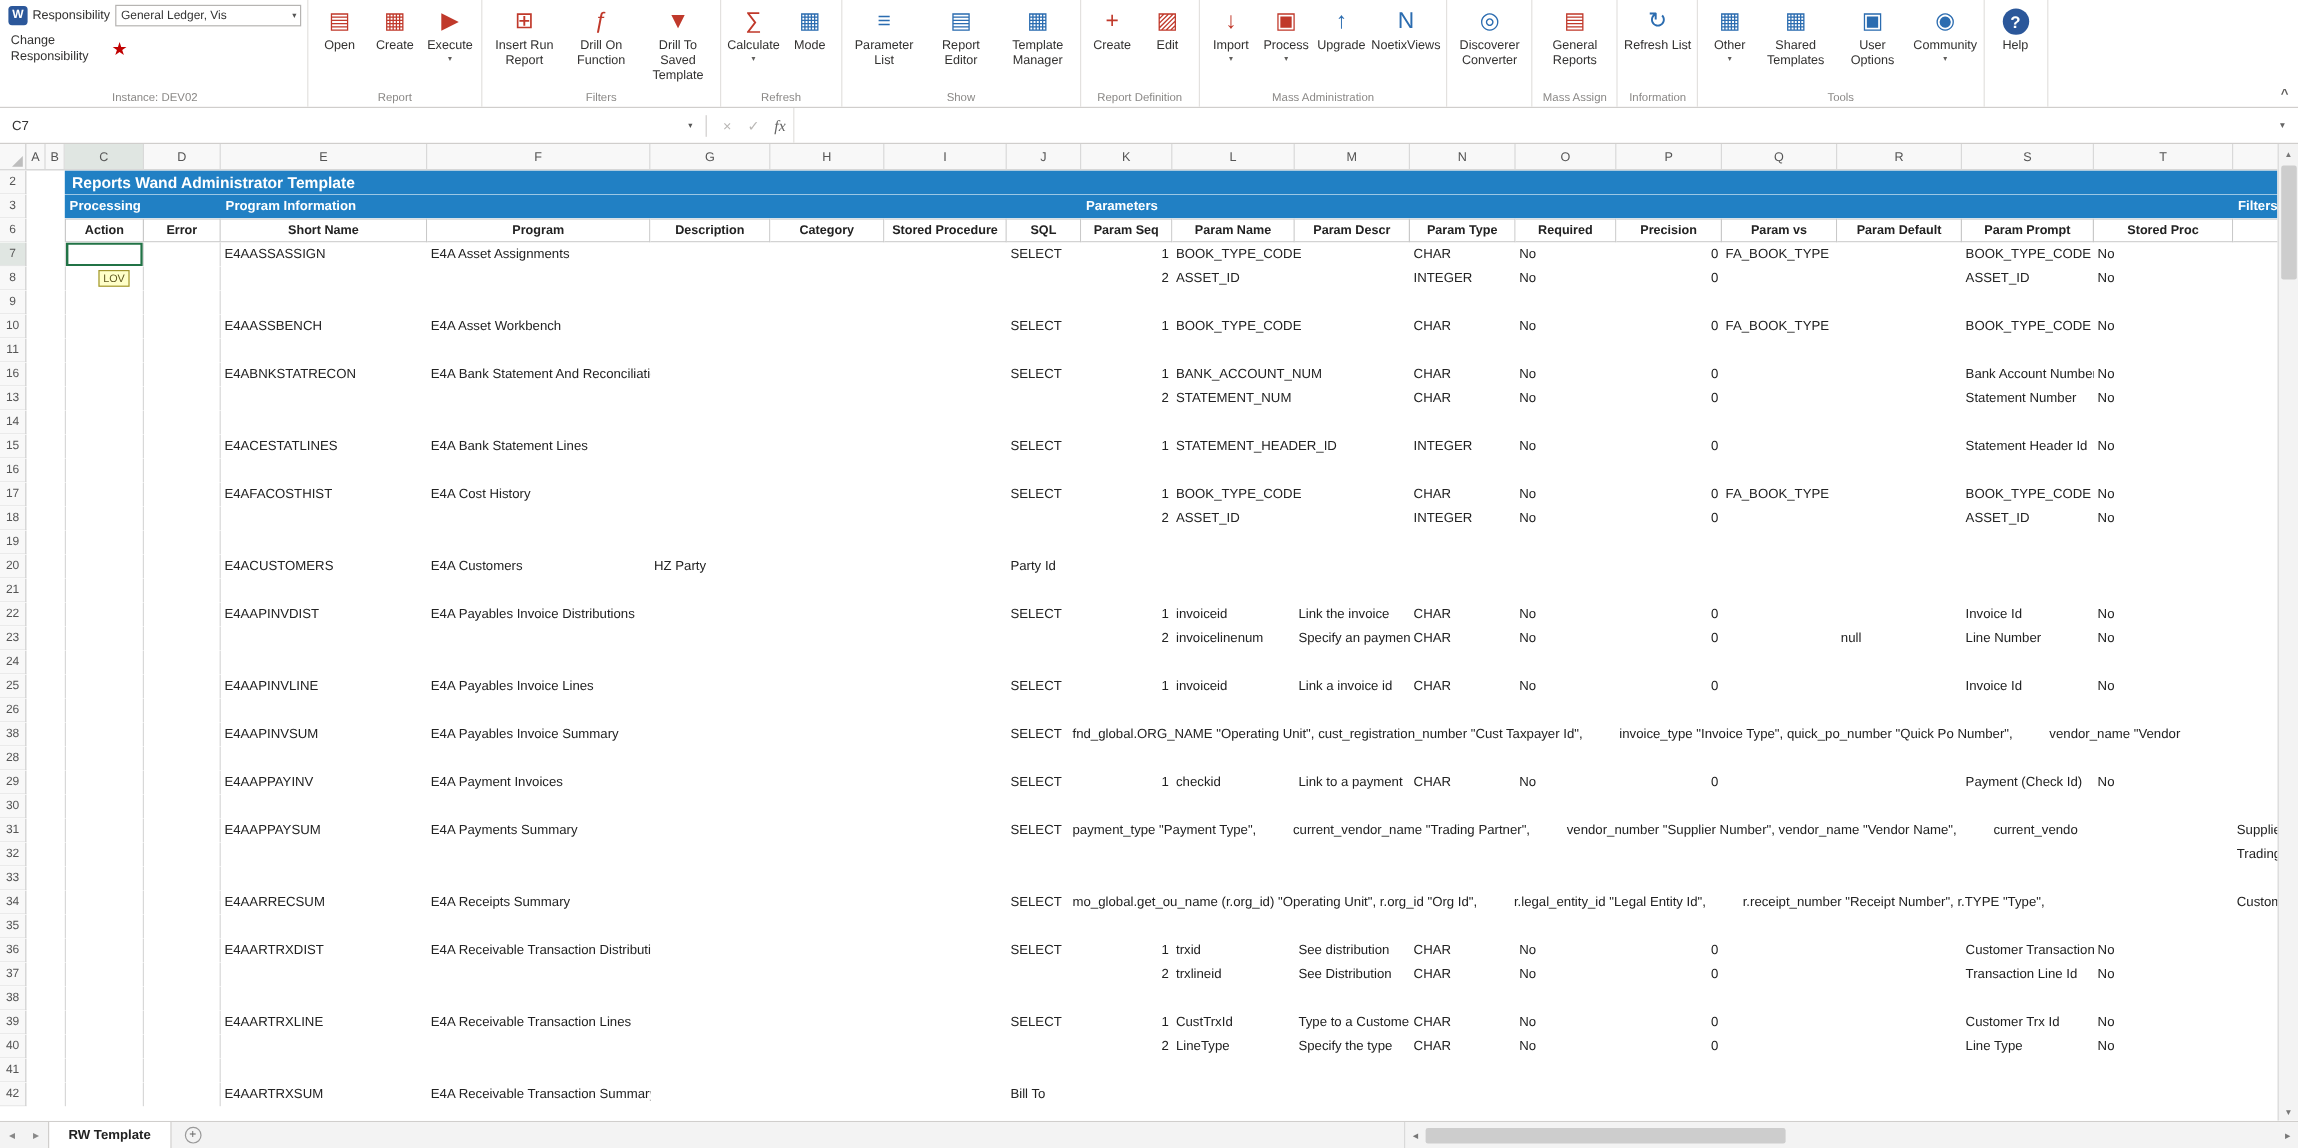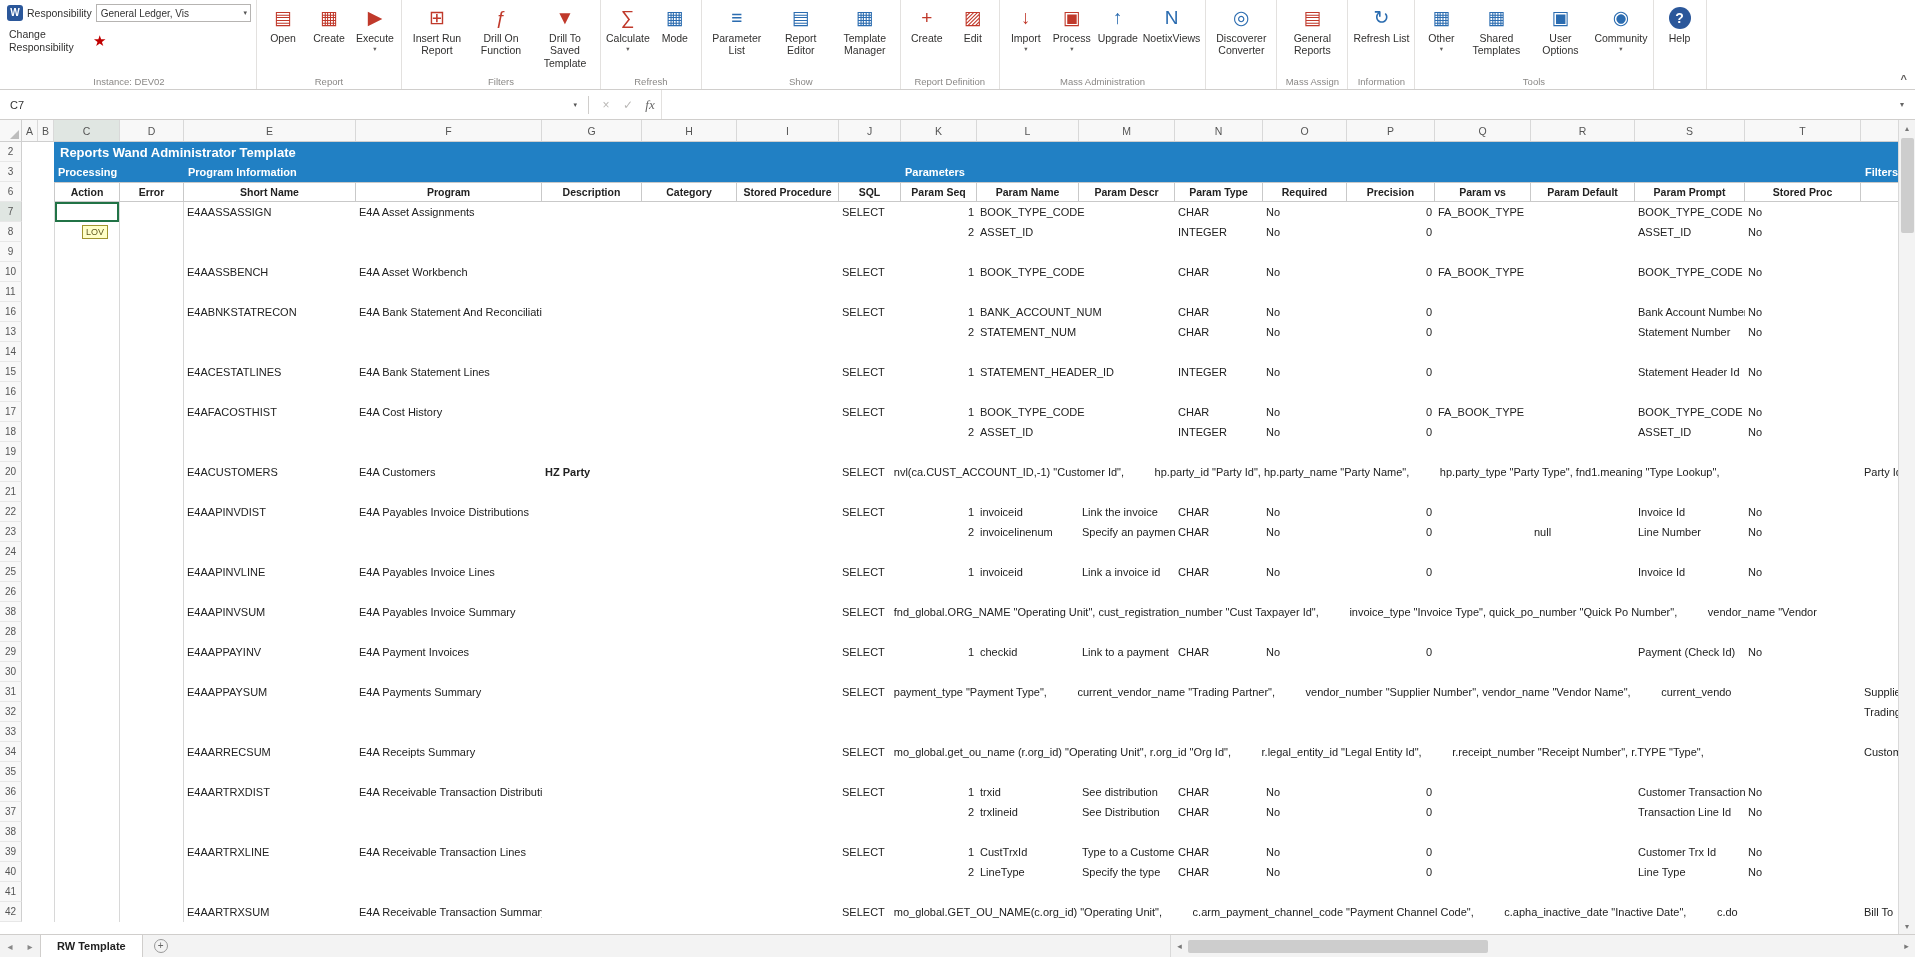--- a/index.html
+++ b/index.html
@@ -651,24 +651,23 @@
           <div class="dcell" style="width: 116px;"></div>
           <div class="dcell" style="width: 110px;"></div>
         </div>
         <div class="grow">
           <div class="rowhdr">20</div>
           <div class="gspacer" style="width: 32px;"></div>
           <div class="dcell box boxl" style="width: 66px;"></div>
           <div class="dcell box" style="width: 64px;"></div>
           <div class="dcell" style="width: 172px;">E4ACUSTOMERS</div>
           <div class="dcell" style="width: 186px;">E4A Customers</div>
-          <div class="dcell" style="width: 100px; font-weight: bold;">HZ Party</div>
-          <div class="dcell" style="width: 95px;"></div>
-          <div class="dcell" style="width: 102px;"></div>
-          <div class="dcell sqlcell" style="width: 1022px;">SELECT   nvl(ca.CUST_ACCOUNT_ID,-1) "Customer Id",          hp.party_id "Party Id", hp.party_name "Party Name",          hp.party_type "Party Type", fnd1.meaning "Type Lookup",</div>
+          <div class="dcell" style="width: 100px;">HZ Party</div>
+          <div class="dcell" style="width: 95px;"></div>
+          <div class="dcell" style="width: 102px;"></div>
           <div class="dcell" style="width: 110px;">Party Id</div>
         </div>
         <div class="grow">
           <div class="rowhdr">21</div>
           <div class="gspacer" style="width: 32px;"></div>
           <div class="dcell box boxl" style="width: 66px;"></div>
           <div class="dcell box" style="width: 64px;"></div>
           <div class="dcell" style="width: 172px;"></div>
           <div class="dcell" style="width: 186px;"></div>
           <div class="dcell" style="width: 100px;"></div>
@@ -1119,21 +1118,20 @@
         <div class="grow">
           <div class="rowhdr">42</div>
           <div class="gspacer" style="width: 32px;"></div>
           <div class="dcell box boxl" style="width: 66px;"></div>
           <div class="dcell box" style="width: 64px;"></div>
           <div class="dcell" style="width: 172px;">E4AARTRXSUM</div>
           <div class="dcell" style="width: 186px;">E4A Receivable Transaction Summary</div>
           <div class="dcell" style="width: 100px;"></div>
           <div class="dcell" style="width: 95px;"></div>
           <div class="dcell" style="width: 102px;"></div>
-          <div class="dcell sqlcell" style="width: 1022px;">SELECT   mo_global.GET_OU_NAME(c.org_id) "Operating Unit",          c.arm_payment_channel_code "Payment Channel Code",          c.apha_inactive_date "Inactive Date",          c.do</div>
           <div class="dcell" style="width: 110px;">Bill To</div>
         </div>
       </div>
     <div class="vscroll">
       <div class="vs-up">▴</div>
       <div class="vs-thumb"></div>
       <div class="vs-down">▾</div>
     </div>
   </div>
 

